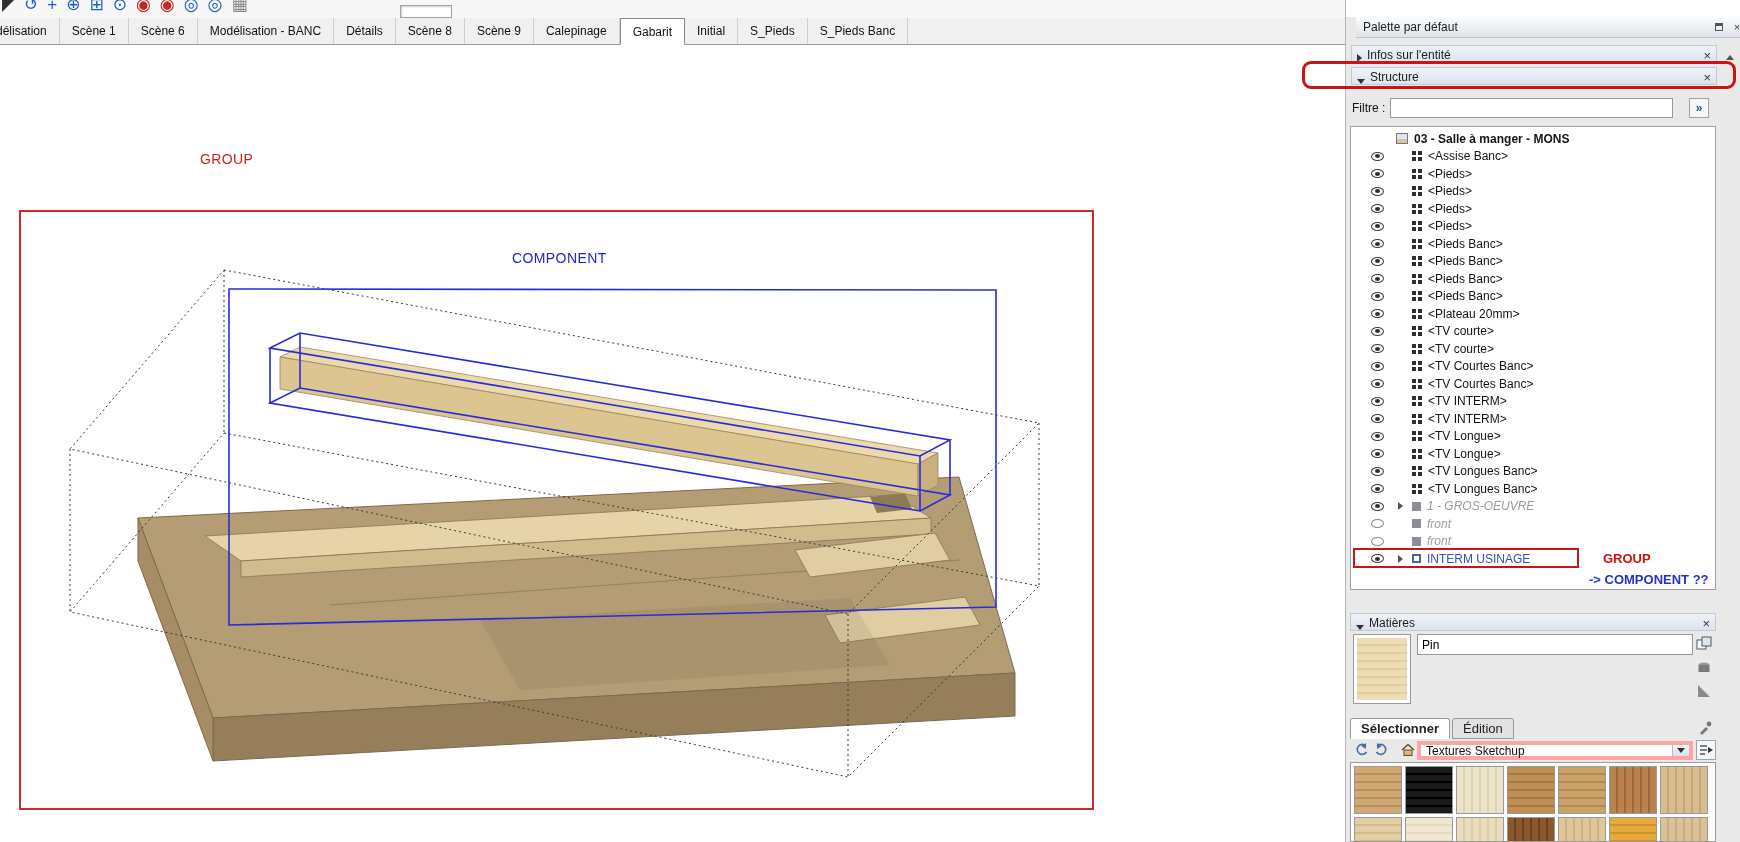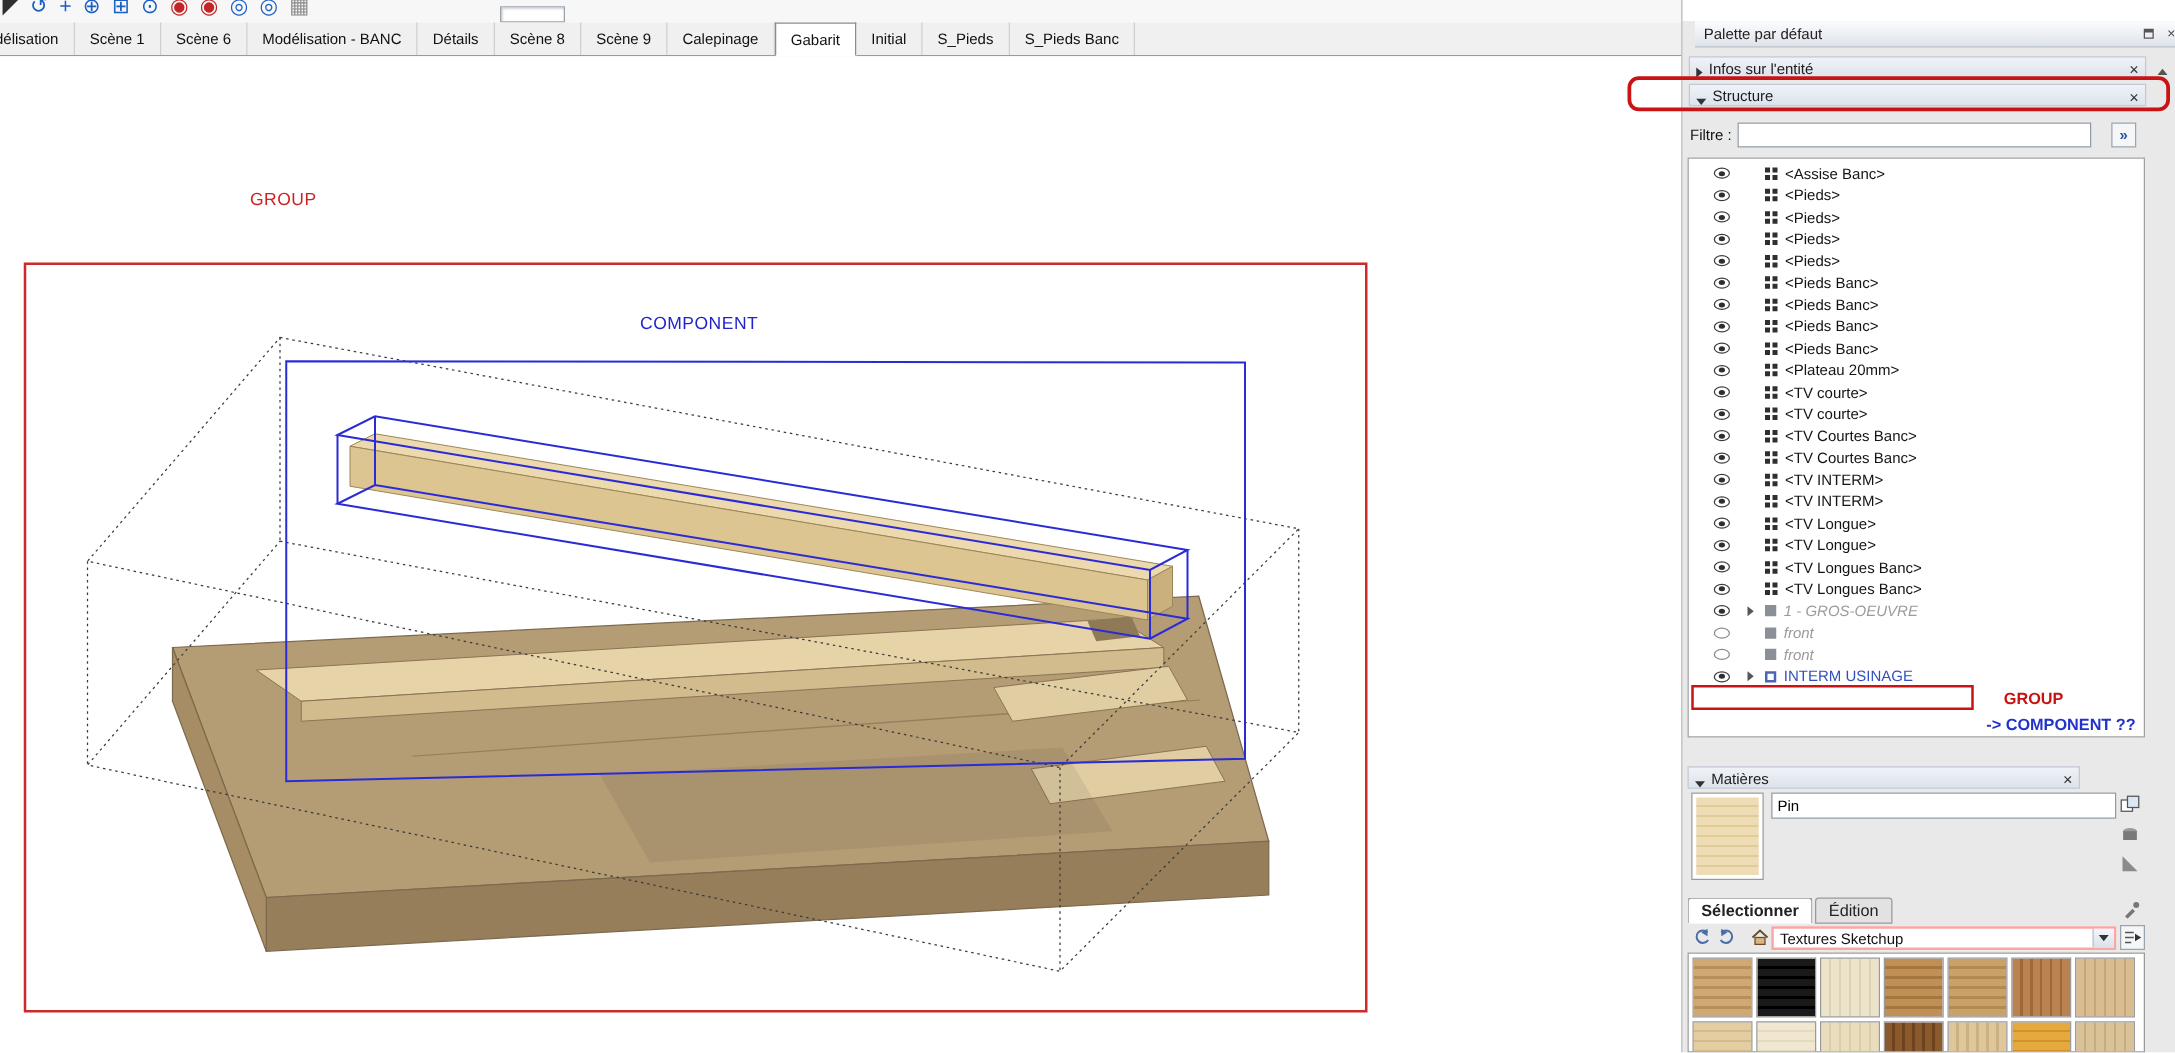--- a/index.html
+++ b/index.html
@@ -105,21 +105,21 @@
     background:repeating-linear-gradient(180deg,#eedcb4 0 6px,#e1cb9b 6px 8px)}
   .mat-name{position:absolute;left:1417px;top:634px;width:276px;height:21px;
     border:1px solid #8e9aa6;background:#fff;font-size:12px;padding:0 4px}
   .mat-btn{position:absolute;width:18px;height:18px;display:flex;align-items:center;justify-content:center}
   .mtabs{position:absolute;left:1350px;top:718px;display:flex;align-items:flex-end;height:21px}
   .mtab{font-size:13px;padding:2px 10px;border:1px solid #9a9a9a;background:#e2e2e2;
     border-radius:3px 3px 0 0;margin-right:2px;color:#222}
   .mtab.active{background:#fff;border-bottom:1px solid #fff;font-weight:bold}
   .nav-btn{position:absolute;width:17px;height:17px;display:flex;align-items:center;justify-content:center}
   .combo{position:absolute;left:1417px;top:741px;width:276px;height:19px;background:#fff;
-    border:2px solid #fca5a5;display:flex;align-items:center;font-size:12px}
+    border:4px solid #fca5a5;display:flex;align-items:center;font-size:12px}
   .combo .txt{flex:1;padding:0 5px;color:#111;white-space:nowrap;overflow:hidden}
   .combo .dd{width:17px;height:100%;background:linear-gradient(#f4f7fa,#d9e1ea);
     border-left:1px solid #b0bcc8;display:flex;align-items:center;justify-content:center}
   .grid-panel{position:absolute;left:1350px;top:762px;width:366px;height:80px;background:#fff;
     border:1px solid #9a9a9a;overflow:hidden;padding:3px}
   .grid{display:grid;grid-template-columns:repeat(7,48px);gap:3px}
   .swatch{width:48px;height:48px;border:1px solid #9a9a9a}
 </style>
 </head>
 <body>
@@ -242,20 +242,24 @@
   </div>
 
   <div class="filter-lab">Filtre :</div>
   <input class="filter-input" value="" style="">
   <div class="filter-btn">»</div>
 
   <div class="tree">
     <div class="row-ring"></div>
     <div class="anno g">GROUP</div>
     <div class="anno c">-&gt; COMPONENT ??</div>
+  <div class="t-row root">
+        <span class="ticon root"></span>
+        <span class="tlabel">03 - Salle à manger - MONS</span>
+      </div>
       <div class="t-row">
         <span class="eye on"></span>
         <span class="arrow"></span>
         <span class="ticon comp"></span>
         <span class="tlabel">&lt;Assise Banc&gt;</span>
       </div>
       <div class="t-row">
         <span class="eye on"></span>
         <span class="arrow"></span>
         <span class="ticon comp"></span>
@@ -390,21 +394,21 @@
       <div class="t-row blue">
         <span class="eye on"></span>
         <span class="arrow has"></span>
         <span class="ticon gopen"></span>
         <span class="tlabel">INTERM USINAGE</span>
       </div>
     </div>
 
   <div class="struct-ring"></div>
 
-  <div class="sec-h" style="top:613px;left:1350px;position:absolute;width:314px">
+  <div class="sec-h" style="top:613px;left:1350px;position:absolute;width:366px">
     <span class="tri-d"></span>
     <span class="t">Matières</span>
     <span class="sec-x">×</span>
   </div>
 
   <div class="mat-prev">
       <div class="tex"></div>
     </div>
   <input class="mat-name" value="Pin" style="">
 

